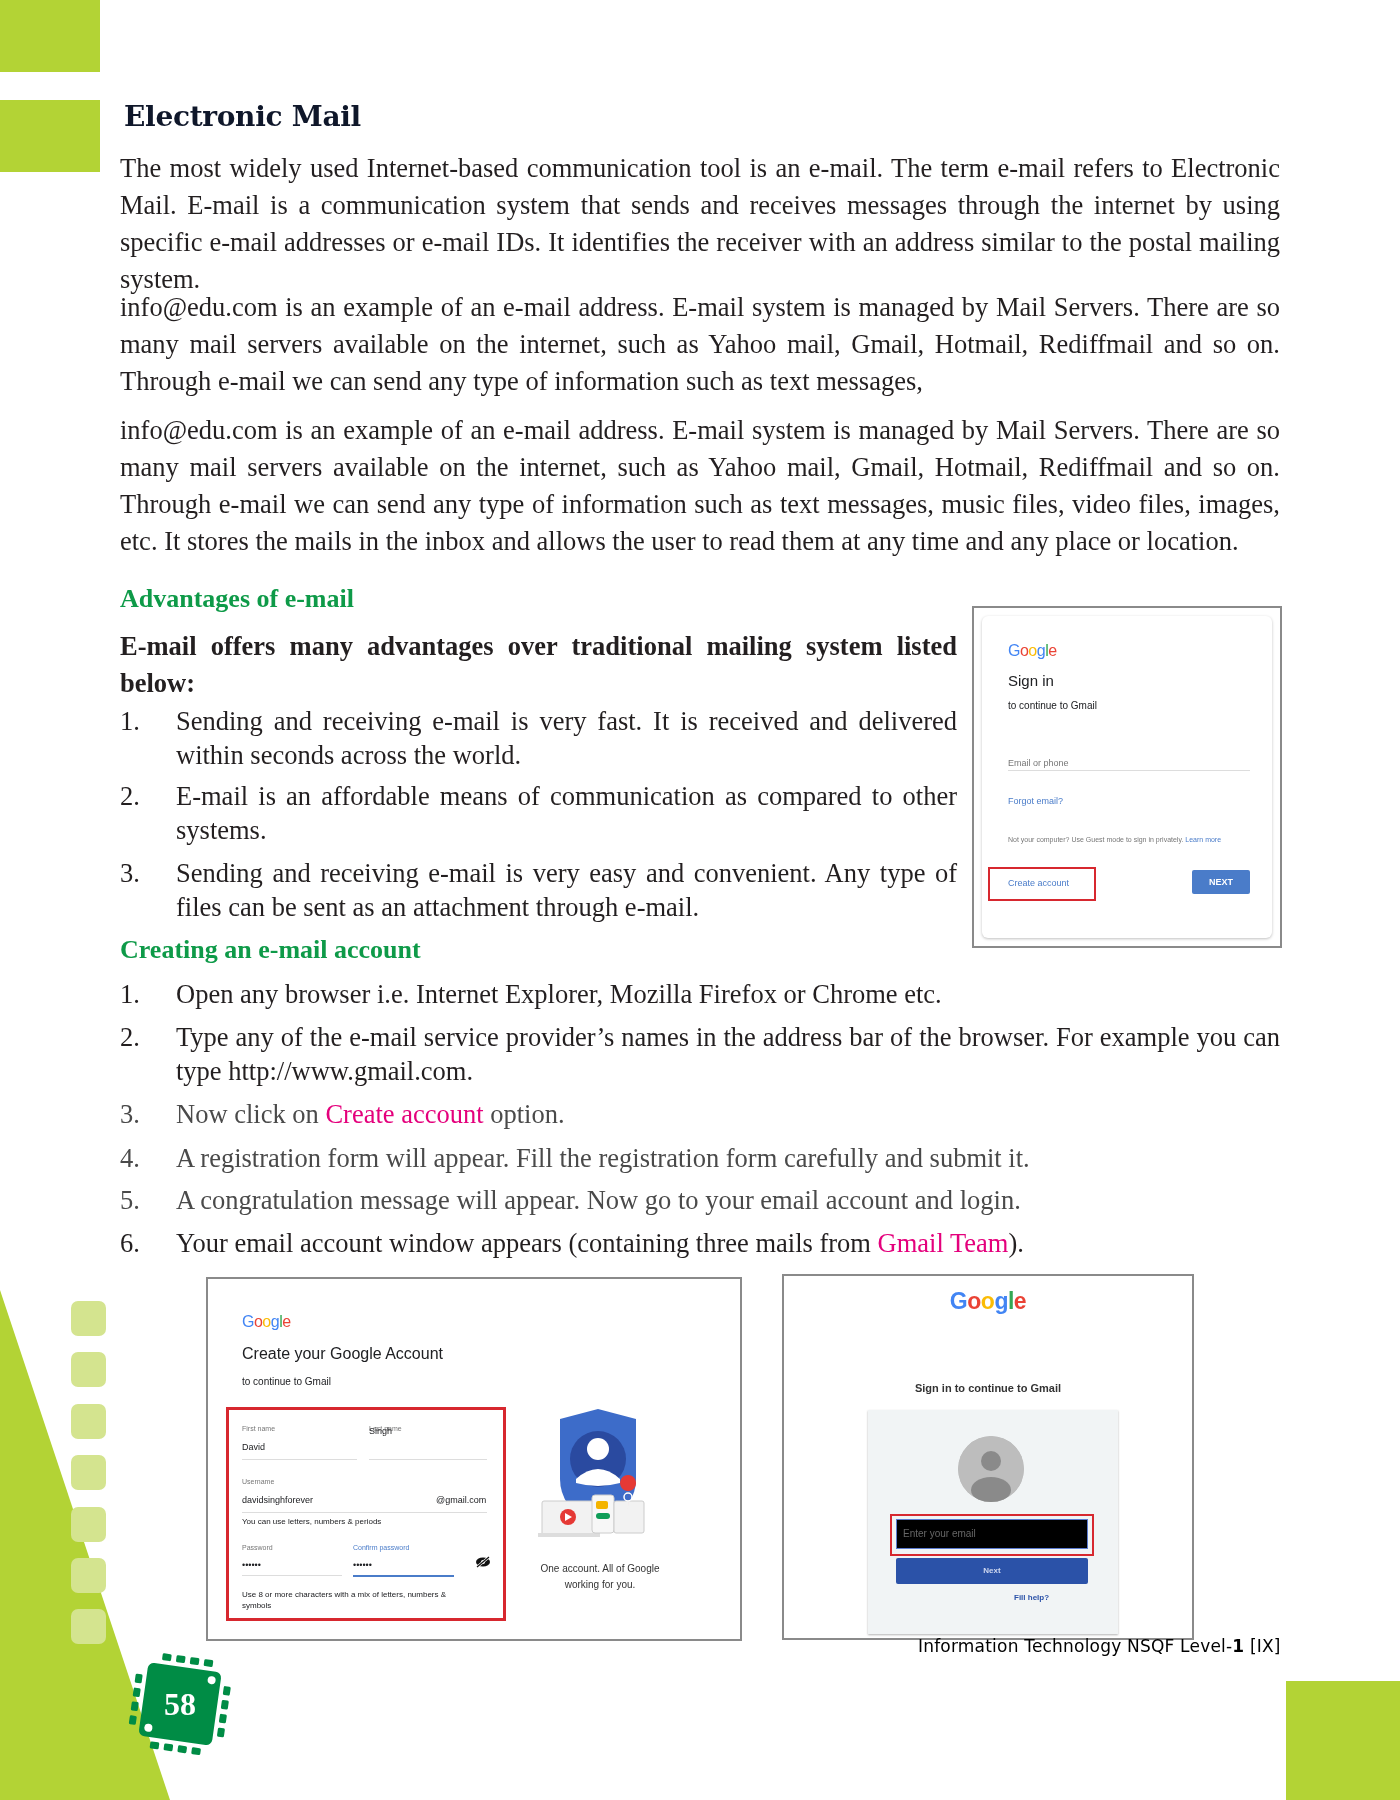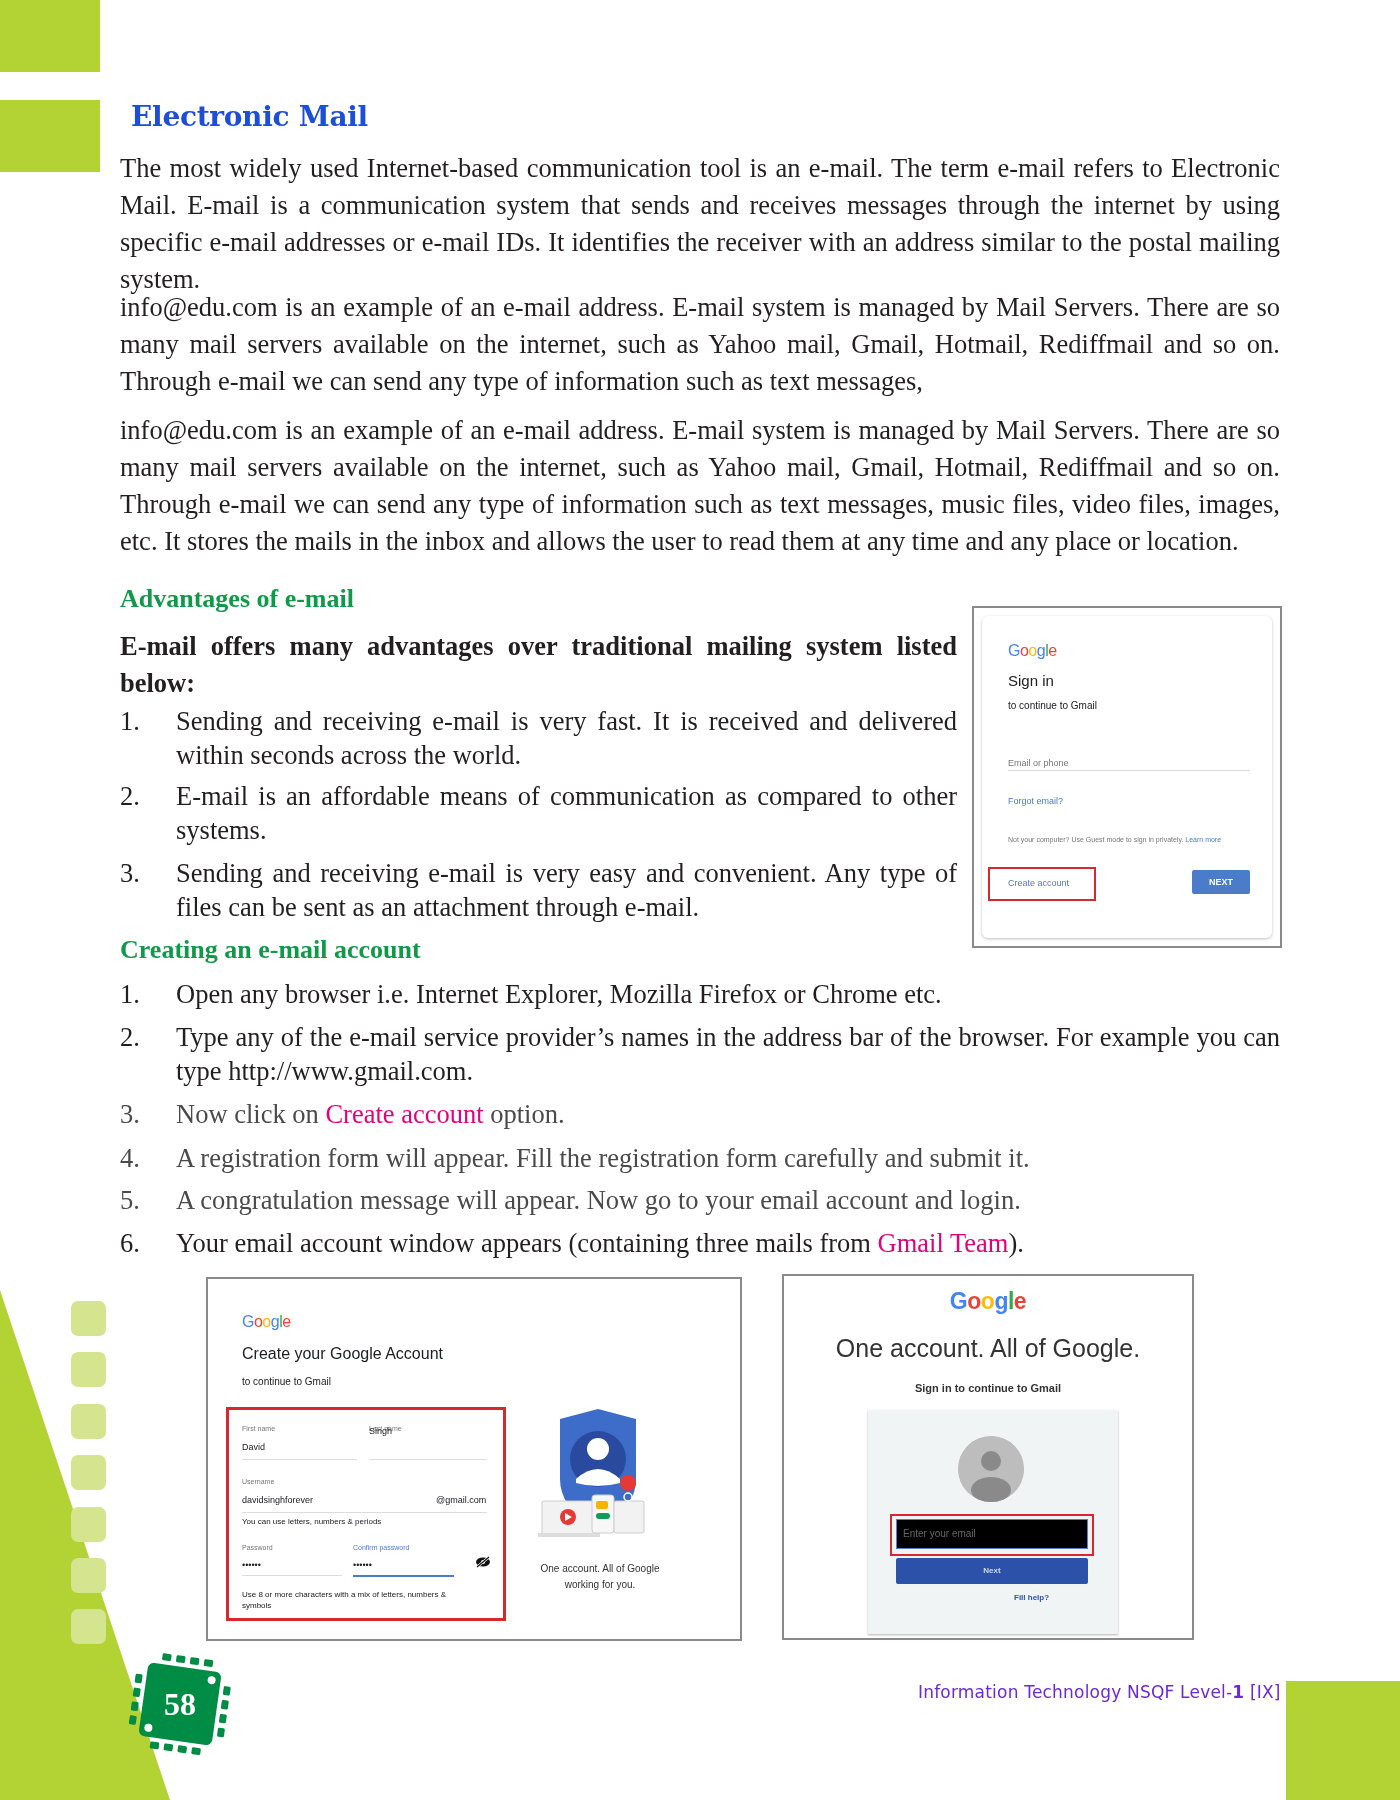--- a/index.html
+++ b/index.html
@@ -8,21 +8,21 @@
   .abs{position:absolute;}
   .green{background:#b3d335;}
   
   #deco-top1{left:0;top:0;width:100px;height:72px;}
   #deco-top2{left:0;top:100px;width:100px;height:72px;}
   #deco-br{left:1286px;top:1681px;width:114px;height:119px;}
   #deco-tri{left:0;top:0;width:1400px;height:1800px;pointer-events:none;}
   .sq{position:absolute;left:71px;width:35px;height:35px;border-radius:7px;background:#d4e48f;}
 
   
-  .h1{position:absolute;left:131px;font-family:"DejaVu Serif",serif;font-weight:bold;color:#1d4ed8;font-size:28px;letter-spacing:-0.3px;}
+  .h1{position:absolute;left:124px;font-family:"DejaVu Serif",serif;font-weight:bold;color:#0f172a;font-size:28px;letter-spacing:-0.3px;}
   .h2{position:absolute;left:120px;font-family:"Liberation Serif",serif;font-weight:bold;color:#0e9a48;font-size:26px;}
   .para{position:absolute;left:120px;font-family:"Liberation Serif",serif;font-size:26.5px;line-height:37px;text-align:justify;text-align-last:left;}
   .wide{width:1160px;}
   .narrow{width:837px;font-weight:bold;}
   .li{position:absolute;left:120px;font-family:"Liberation Serif",serif;font-size:26.5px;line-height:34px;}
   .li .num{position:absolute;left:0;top:0;}
   .li .txt{position:absolute;left:56px;top:0;text-align:justify;text-align-last:left;}
   .li.narrowli .txt{width:781px;}
   .li.wideli .txt{width:1104px;}
   .grey{color:#4a4a4a;}
@@ -67,21 +67,21 @@
   #fig3 .big{position:absolute;left:0;right:0;top:58px;text-align:center;font-size:25px;color:#333;}
   #fig3 .sub{position:absolute;left:0;right:0;top:106px;text-align:center;font-size:11px;font-weight:bold;color:#333;}
   #fig3 .panel{position:absolute;left:84px;top:134px;width:250px;height:224px;background:#f1f4f5;box-shadow:0 1px 2px rgba(0,0,0,0.3);}
   #fig3 .avatar{position:absolute;left:174px;top:160px;width:66px;height:66px;border-radius:50%;background:#bdbdbd;overflow:hidden;}
   #fig3 .redbox{position:absolute;left:106px;top:238px;width:204px;height:42px;border:2px solid #d7282f;box-sizing:border-box;}
   #fig3 .input{position:absolute;left:112px;top:243px;width:192px;height:30px;border:1px solid #5b7bd0;background:#000000;box-sizing:border-box;font-size:10px;color:#666;line-height:28px;padding-left:6px;}
   #fig3 .next{position:absolute;left:112px;top:282px;width:192px;height:26px;background:#2b52a8;color:#cfd8f0;font-size:8px;font-weight:bold;text-align:center;line-height:26px;border-radius:2px;}
   #fig3 .help{position:absolute;left:230px;top:317px;font-size:8px;font-weight:bold;color:#2b52a8;}
 
   
-  #footer{position:absolute;left:918px;top:1682px;font-family:"DejaVu Sans",sans-serif;font-size:17px;color:#6d28d9;letter-spacing:0.2px;}
+  #footer{position:absolute;left:918px;top:1636px;font-family:"DejaVu Sans",sans-serif;font-size:17px;color:#000000;letter-spacing:0.2px;}
   #chip{position:absolute;left:128px;top:1652px;width:104px;height:104px;}
 </style>
 </head>
 <body>
 
 <div id="deco-top1" class="abs green"></div>
 <div id="deco-top2" class="abs green"></div>
 <svg id="deco-tri" class="abs" viewBox="0 0 1400 1800">
   <polygon points="0,1290 170,1800 0,1800" fill="#b3d335"></polygon>
 </svg>
@@ -202,21 +202,20 @@
     <rect x="58" y="104" width="14" height="6" rx="3" fill="#0f9d58"></rect>
     <rect x="76" y="92" width="30" height="32" rx="2" fill="#f2f2f2" stroke="#ccc"></rect>
     <path d="M90 82 a8 8 0 1 1 0.1 0 L90 100 Z" fill="#e53935"></path>
     <circle cx="90" cy="88" r="4" fill="none" stroke="#fff" stroke-width="1.5"></circle>
   </svg>
   <div class="tag">One account. All of Google working for you.</div>
 </div>
 
 <div id="fig3" class="frame">
   <div class="gl glogo"><span class="b">G</span><span class="r">o</span><span class="y">o</span><span class="b">g</span><span class="g">l</span><span class="r">e</span></div>
-  <div class="big">One account. All of Google.</div>
   <div class="sub">Sign in to continue to Gmail</div>
   <div class="panel"></div>
   <svg class="avatar" viewBox="0 0 66 66">
     <circle cx="33" cy="33" r="33" fill="#bdbdbd"></circle>
     <circle cx="33" cy="25" r="10" fill="#8a8a8a"></circle>
     <ellipse cx="33" cy="54" rx="20" ry="13" fill="#8a8a8a"></ellipse>
   </svg>
   <div class="redbox"></div>
   <div class="input">Enter your email</div>
   <div class="next">Next</div>

